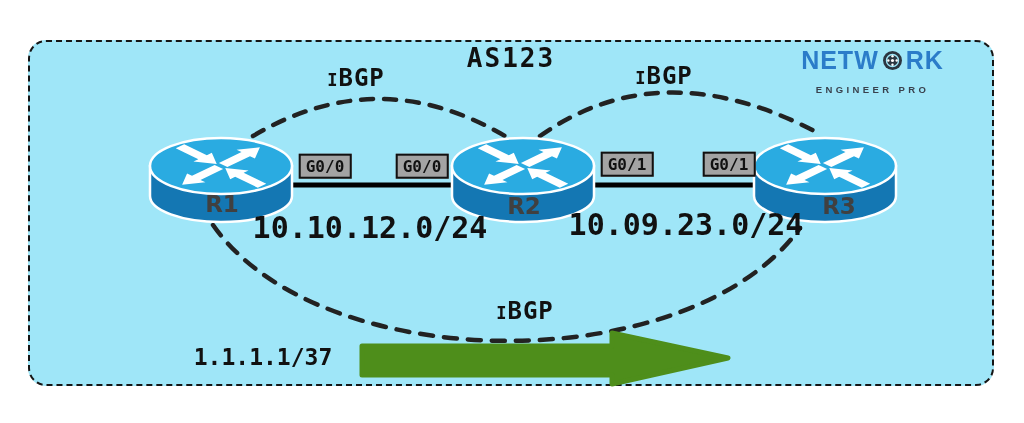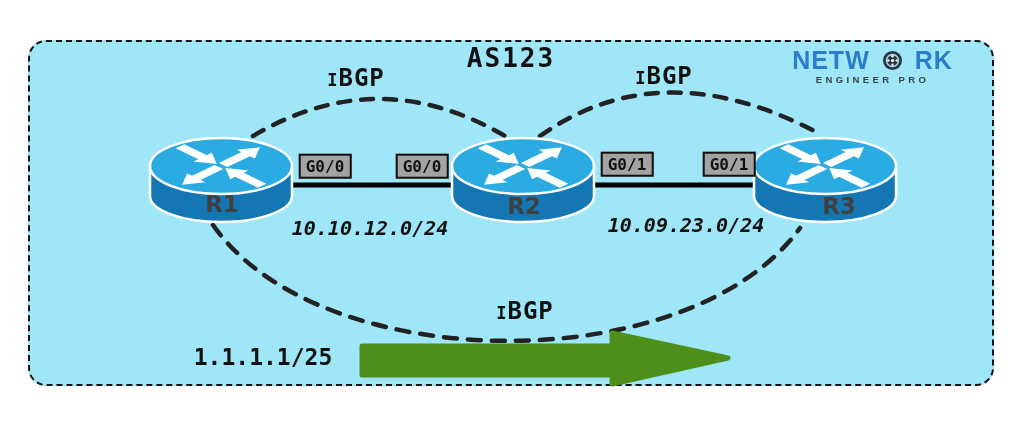--- a/index.html
+++ b/index.html
@@ -12,45 +12,45 @@
     background:#9fe6f8;border:2.5px dashed #151515;border-radius:18px;
     box-sizing:border-box;
   }
   svg.layer{position:absolute;left:0;top:0;}
   .lbl{
     position:absolute;transform:translate(-50%,-50%);
     color:#111;font-weight:bold;white-space:nowrap;line-height:1;
   }
   .as-label{font-size:26px;letter-spacing:2px;}
   .ibgp{font-size:24px;font-variant:small-caps;letter-spacing:1px;}
-  .net-label{font-size:20px;font-style:italic;}
+  .net-label{font-size:30px;}
   .prefix-label{font-size:23px;}
   .iface{
     position:absolute;transform:translate(-50%,-50%);
     background:#a3a3a3;border:2px solid #111;color:#111;
     font-size:16px;font-weight:bold;padding:2px 5px 1px 5px;line-height:1.1;
     white-space:nowrap;
   }
   .router-name{
     position:absolute;transform:translate(-50%,-50%);
     color:#404040;font-family:"DejaVu Sans", sans-serif;
     font-weight:bold;font-size:23px;white-space:nowrap;
   }
   .logo{
     position:absolute;left:800px;top:48px;width:145px;text-align:center;
     font-family:"Liberation Sans", sans-serif;user-select:none;
   }
   .logo-word{
     color:#2b7cc9;font-weight:bold;font-size:25px;letter-spacing:1px;line-height:1;
-    display:flex;align-items:center;justify-content:center;gap:12px;
+    display:flex;align-items:center;justify-content:center;gap:3px;
   }
   .logo-globe{display:inline-flex;align-items:center;}
   .logo-sub{
     color:#39414d;font-weight:bold;font-size:9.5px;letter-spacing:3.4px;
-    margin-top:2px;line-height:1;
+    margin-top:12px;line-height:1;
   }
 </style>
 </head>
 <body>
 
 <div class="canvas">
 
   <div class="panel"></div>
 
   <svg class="layer" width="1024" height="423" viewBox="0 0 1024 423">
@@ -92,21 +92,21 @@
   <div class="iface" style="left:627px;top:164px;">G0/1</div>
   <div class="iface" style="left:729px;top:164px;">G0/1</div>
 
   <div class="lbl net-label" style="left:370px;top:228px;">10.10.12.0/24</div>
   <div class="lbl net-label" style="left:686px;top:225px;">10.09.23.0/24</div>
 
   <div class="router-name" style="left:222px;top:204px;">R1</div>
   <div class="router-name" style="left:524px;top:206px;">R2</div>
   <div class="router-name" style="left:826px;top:206px;margin-left:13px;">R3</div>
 
-  <div class="lbl prefix-label" style="left:263px;top:357px;">1.1.1.1/25</div>
+  <div class="lbl prefix-label" style="left:263px;top:357px;">1.1.1.1/37</div>
 
   <div class="logo">
     <div class="logo-word">
       <span>NETW</span>
         <span class="logo-globe">
           <svg width="21" height="21" viewBox="0 0 21 21">
           <circle cx="10.5" cy="10.5" r="9.5" fill="#2b3540"></circle>
           <circle cx="10.5" cy="10.5" r="6" fill="none" stroke="#9fe6f8" stroke-width="1.4"></circle>
           <circle cx="10.5" cy="10.5" r="1.6" fill="#ffffff"></circle>
           <circle cx="10.5" cy="6.3" r="1.2" fill="#ffffff"></circle>

